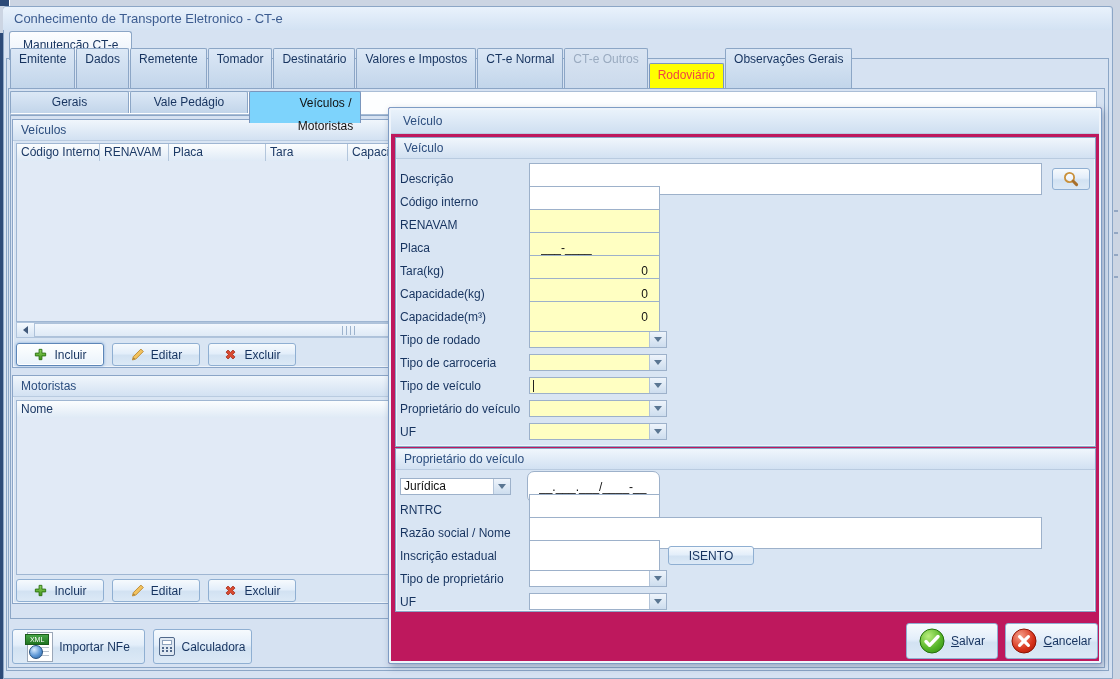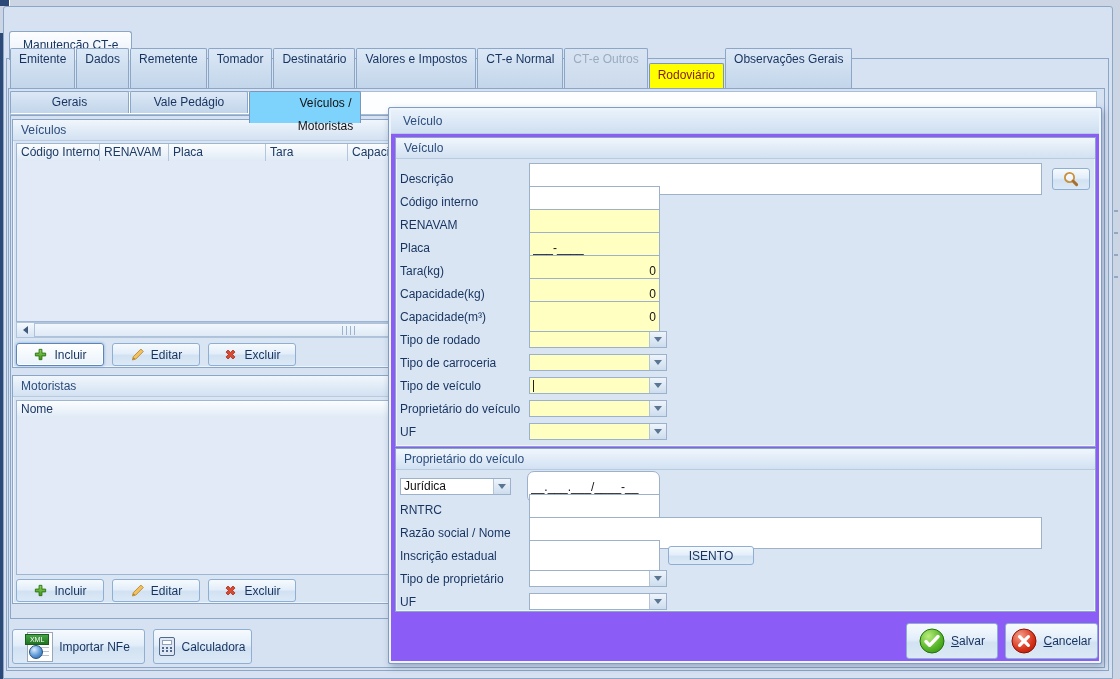--- a/index.html
+++ b/index.html
@@ -23,21 +23,21 @@
   .tab-l1{left:9px;top:31px;height:28px;line-height:26px;padding:0 13px;z-index:2;
           background:linear-gradient(#fcfdff,#e9f1fa);border:1px solid #8ca6c6;border-bottom:none;
           border-radius:3px 3px 0 0;}
   .page1{left:6px;top:58px;width:1103px;height:613px;background:#d6e2f2;border:1px solid #8ca6c6;box-sizing:border-box;}
 
   
   .tabs2{left:10px;top:63px;height:25px;display:flex;align-items:flex-end;gap:1px;z-index:2;}
   .t2{height:40px;line-height:21px;padding:0 8px;background:linear-gradient(#dce8f6,#c2d5ea);
       border:1px solid #8ca6c6;border-bottom:none;border-radius:2px 2px 0 0;box-sizing:border-box;cursor:default;}
   .t2.disabled{color:#9aabc0;background:linear-gradient(#d9e4f2,#cbdaec);}
-  .t2.active{height:25px;line-height:23px;background:#ffff00;border-color:#7a96bd;color:#7f1d1d;}
+  .t2.active{height:25px;line-height:23px;background:#ffff00;border-color:#7a96bd;color:#ef4444;}
   .page2{left:8px;top:88px;width:1097px;height:580px;background:#d6e2f2;border:1px solid #8ca6c6;box-sizing:border-box;}
 
   
   .tabs3bg{left:10px;top:91px;width:1087px;height:24px;background:#fdfeff;border:1px solid #a9bdd6;box-sizing:border-box;}
   .tabs3{left:10px;top:91px;height:24px;display:flex;align-items:flex-start;z-index:2;}
   .t3{height:22px;line-height:21px;text-align:center;background:linear-gradient(#dce8f6,#c2d5ea);
       border:1px solid #8ca6c6;border-bottom:none;border-radius:2px 2px 0 0;box-sizing:border-box;margin-right:1px;}
   .t3.active{height:32px;line-height:23px;background:#7dd3fc;border-color:#7a96bd;color:#111;padding-left:41px;}
   .page3{left:10px;top:115px;width:1087px;height:504px;background:#d6e2f2;border:1px solid #8ca6c6;box-sizing:border-box;}
 
@@ -85,31 +85,31 @@
             color:#fff;font-size:7px;line-height:9px;text-align:center;border:1px solid #1a5c1a;}
   .xml-line{position:absolute;left:3px;height:1px;background:#b9c2cd;right:3px;}
   .xml-globe{position:absolute;left:1px;bottom:2px;width:12px;height:12px;border-radius:50%;
              background:radial-gradient(circle at 35% 30%,#d9ecff,#5c97d6 55%,#2a609c);border:1px solid #24507f;}
   .calc-icon{position:relative;width:14px;height:17px;border:1px solid #50688a;border-radius:2px;background:#dfe8f2;flex:0 0 auto;}
   .calc-icon::before{content:"";position:absolute;left:2px;top:2px;width:8px;height:3px;background:#fff;border:1px solid #8fa3bd;}
   .calc-icon::after{content:"";position:absolute;left:2px;top:9px;width:2px;height:2px;background:#50688a;
         box-shadow:4px 0 #50688a,8px 0 #50688a,0 3px #50688a,4px 3px #50688a,8px 3px #50688a;}
 
   
-  .dialog{left:388px;top:107px;width:714px;height:557px;background:#8b5cf6;border:1px solid #7e9cc4;
+  .dialog{left:388px;top:107px;width:714px;height:557px;background:#be185d;border:1px solid #7e9cc4;
           box-shadow:2px 3px 7px rgba(40,60,100,.35), inset 0 0 0 2px #eef4fb;z-index:10;box-sizing:border-box;border-radius:2px;}
   .dlg-h{height:23px;line-height:23px;padding-left:12px;color:#2b4d7e;margin:2px;
          background:linear-gradient(#e9f2fb,#cfdff1);border-bottom:1px solid #b9cbe0;}
   .dlg-grp1{position:absolute;left:6px;top:29px;width:701px;height:310px;}
   .dlg-grp2{position:absolute;left:6px;top:340px;width:701px;height:164px;}
   .rows{padding-top:8px;} .rows2{padding-top:5px;}
   .frow{display:flex;align-items:center;height:23px;padding-left:4px;}
   .frow label{width:129px;flex:0 0 auto;}
   .inp{height:32px;border:1px solid #9db1ca;background:#fff;font-family:inherit;font-size:12px;
-       padding:0 3px;box-sizing:border-box;color:#111;}
+       padding:0 11px;box-sizing:border-box;color:#111;}
   .inp.yellow{background:#ffffc2;}
   .inp.num{text-align:right;}
   .short{width:131px;} .long{width:513px;} .mask{width:133px;}
   .combo{width:138px;height:17px;border:1px solid #9db1ca;background:#fff;display:flex;box-sizing:border-box;}
   .combo.yellow{background:#ffffc2;}
   .combo .cval{flex:1;line-height:15px;padding-left:3px;overflow:hidden;color:#111;display:flex;align-items:center;}
   .cbtn{width:16px;background:linear-gradient(#eef4fb,#cdddee);border-left:1px solid #b3c4d9;
         display:flex;align-items:center;justify-content:center;flex:0 0 auto;}
   .carr{width:0;height:0;border:4px solid transparent;border-top:5px solid #5a7692;margin-top:4px;}
   .caret{width:1px;height:12px;background:#222;}
@@ -129,20 +129,21 @@
 <div class="stage">
 
   <div class="abs corner-stub"></div>
   <div class="abs left-strip"></div>
   <div class="abs rdash" style="top:210px"></div>
   <div class="abs rdash" style="top:232px"></div>
   <div class="abs rdash" style="top:254px"></div>
   <div class="abs rdash" style="top:276px"></div>
 
   <div class="abs main-window"></div>
+  <div class="abs titlebar">Conhecimento de Transporte Eletronico - CT-e</div>
 
   <div class="abs tab-l1">Manutenção CT-e</div>
   <div class="abs page1"></div>
 
   <div class="abs tabs2">
     <div class="t2">Emitente</div>
     <div class="t2">Dados</div>
     <div class="t2">Remetente</div>
     <div class="t2">Tomador</div>
     <div class="t2">Destinatário</div>

